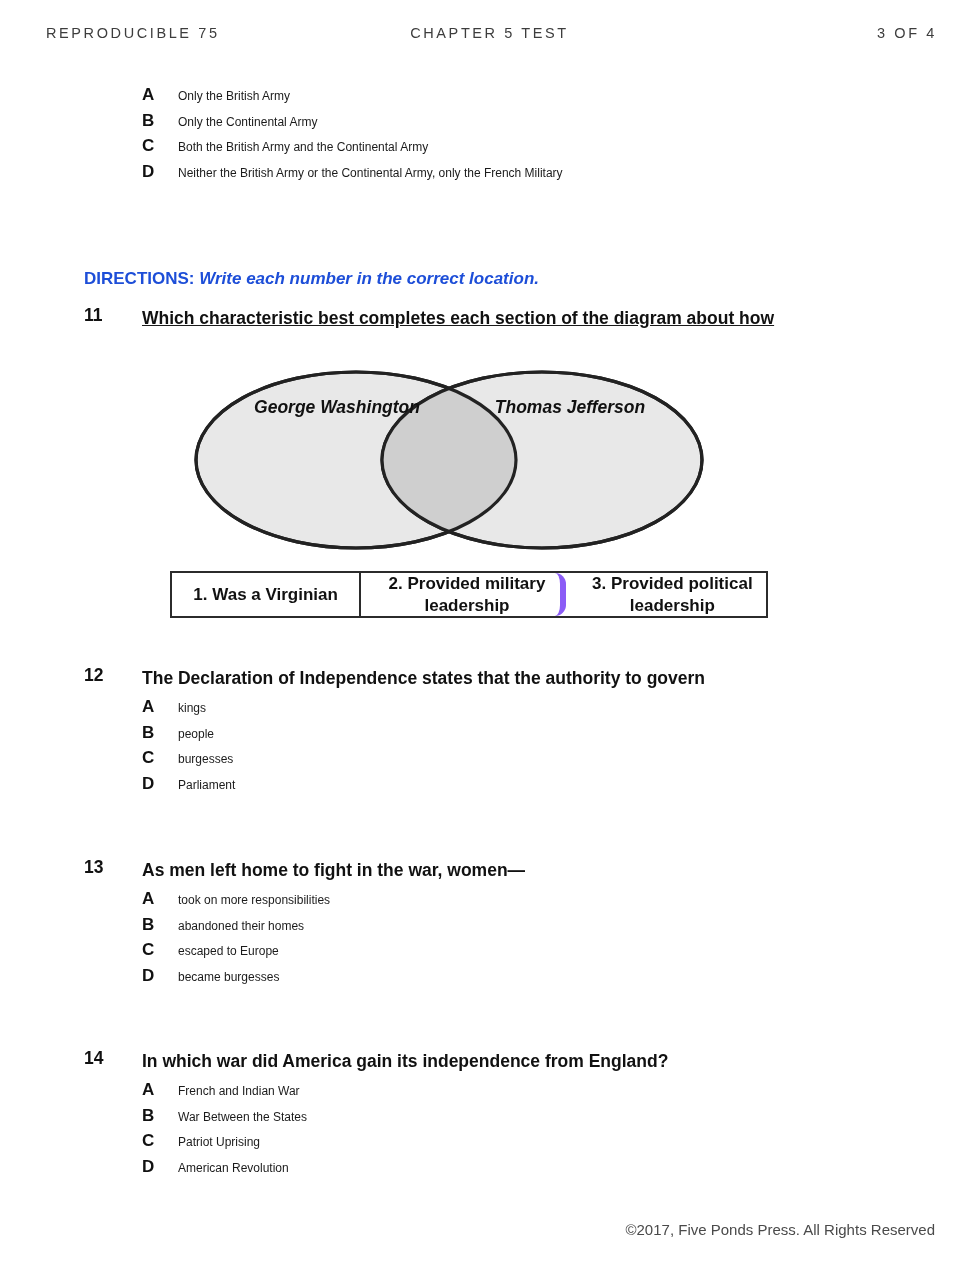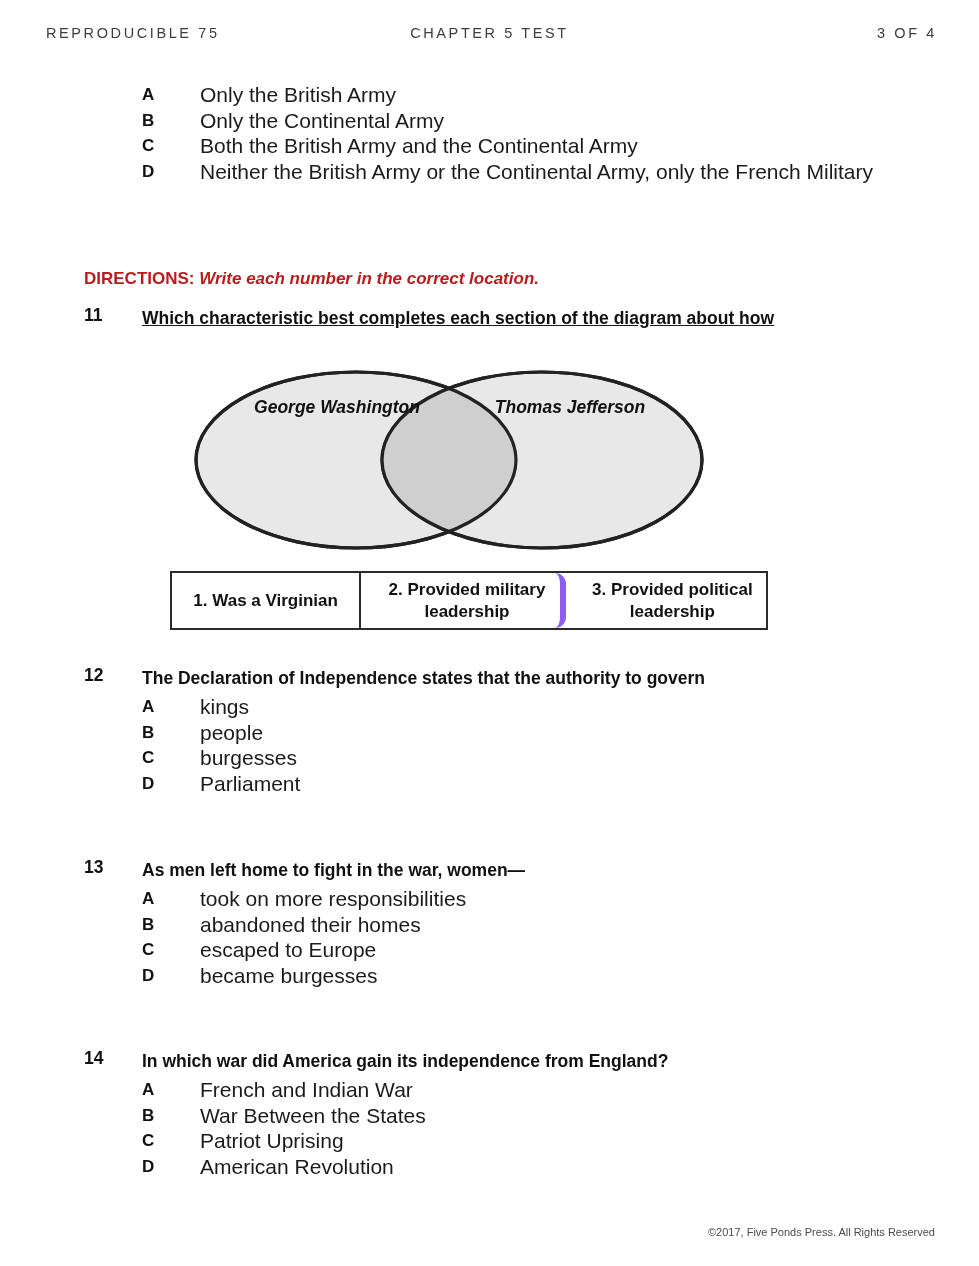--- a/index.html
+++ b/index.html
@@ -78,33 +78,33 @@
   }
   .opt-letter {
     position: absolute;
     left: 0;
     top: 0;
     font-size: 17px;
     font-weight: bold;
     color: #111;
   }
   .opt-text {
-    margin-left: 58px;
-    font-size: 21px;
+    margin-left: 36px;
+    font-size: 12px;
     font-weight: 400;
     color: #1b1b1b;
   }
 
   
   .directions {
     position: absolute;
     left: 84px;
     top: 269px;
     font-size: 17px;
-    color: #b91c1c;
+    color: #1d4ed8;
   }
   .directions .dir-label {
     font-weight: bold;
   }
   .directions .dir-body {
     font-style: italic;
     font-weight: 600;
   }
 
   
@@ -125,21 +125,21 @@
     font-size: 17.5px;
     fill: #111;
   }
 
   
   .bank {
     position: absolute;
     left: 170px;
     top: 571px;
     width: 598px;
-    height: 59px;
+    height: 47px;
     border: 2px solid #2b2b2b;
     box-sizing: border-box;
     display: flex;
     background: #fff;
     gap: 13px;
   }
   .bank-cell {
     box-sizing: border-box;
     display: flex;
     align-items: center;
@@ -153,21 +153,21 @@
   }
   .bank-cell.c1 { width: 198px; border-right: 2px solid #2b2b2b; }
   .bank-cell.c2 { width: 200px; border-right: 6px solid #8b5cf6; border-radius: 11px; }
   .bank-cell.c3 { width: 196px; }
 
   
   .footer {
     position: absolute;
     right: 44px;
     bottom: 28px;
-    font-size: 11px;
+    font-size: 15px;
     color: #4a4a4a;
     white-space: nowrap;
   }
 </style>
 </head>
 <body>
 
 <div class="page-header">
   <span class="hdr-left">REPRODUCIBLE 75</span>
   <span class="hdr-center">CHAPTER 5 TEST</span>

